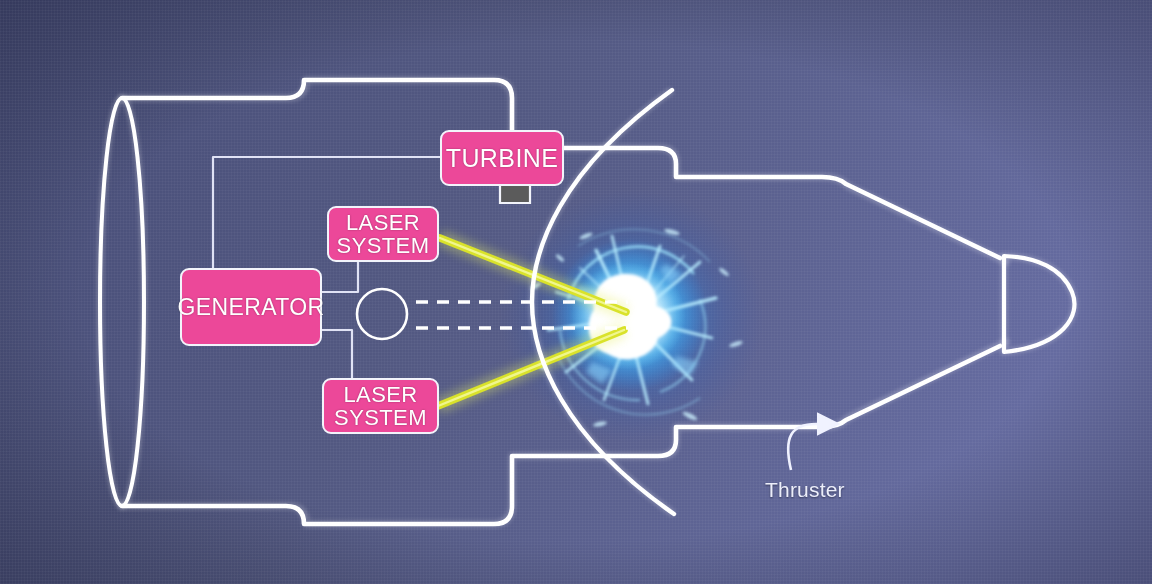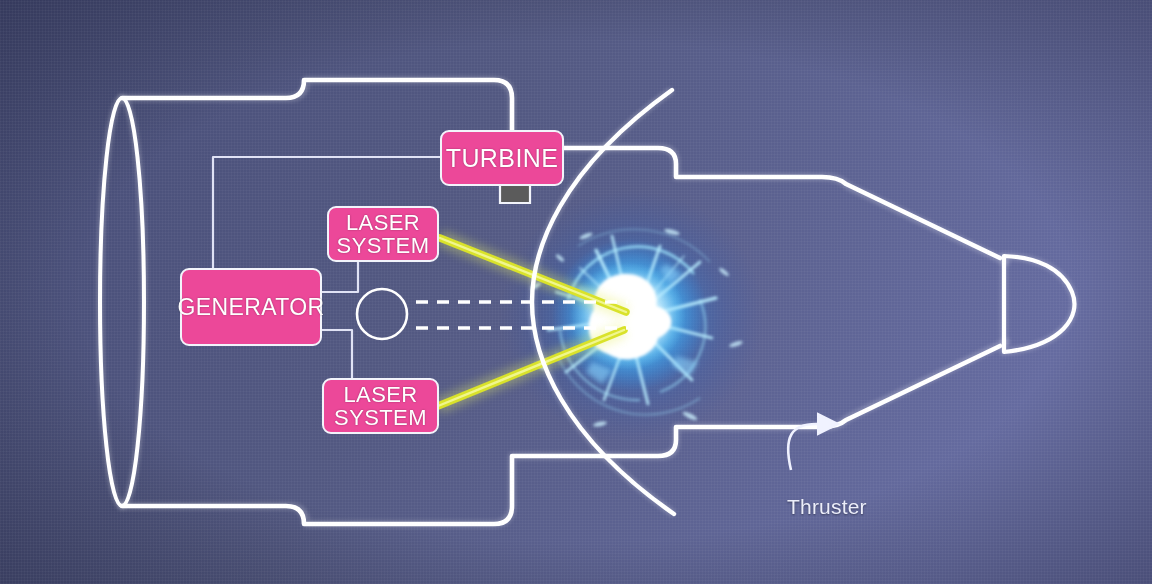--- a/index.html
+++ b/index.html
@@ -267,15 +267,15 @@
 
   <div class="box-label" style="left:322px; top:378px; width:117px; height:56px; font-size:22px;">
     <span>LASER
 SYSTEM</span>
   </div>
 
   <div class="box-label" style="left:180px; top:268px; width:142px; height:78px; font-size:23px;">
     <span>GENERATOR</span>
   </div>
 
-  <div class="callout-text" style="left:787px; top:478px;margin-top:17px;">Thruster</div>
+  <div class="callout-text" style="left:765px; top:478px;">Thruster</div>
 
 </div>
 
 </body></html>

